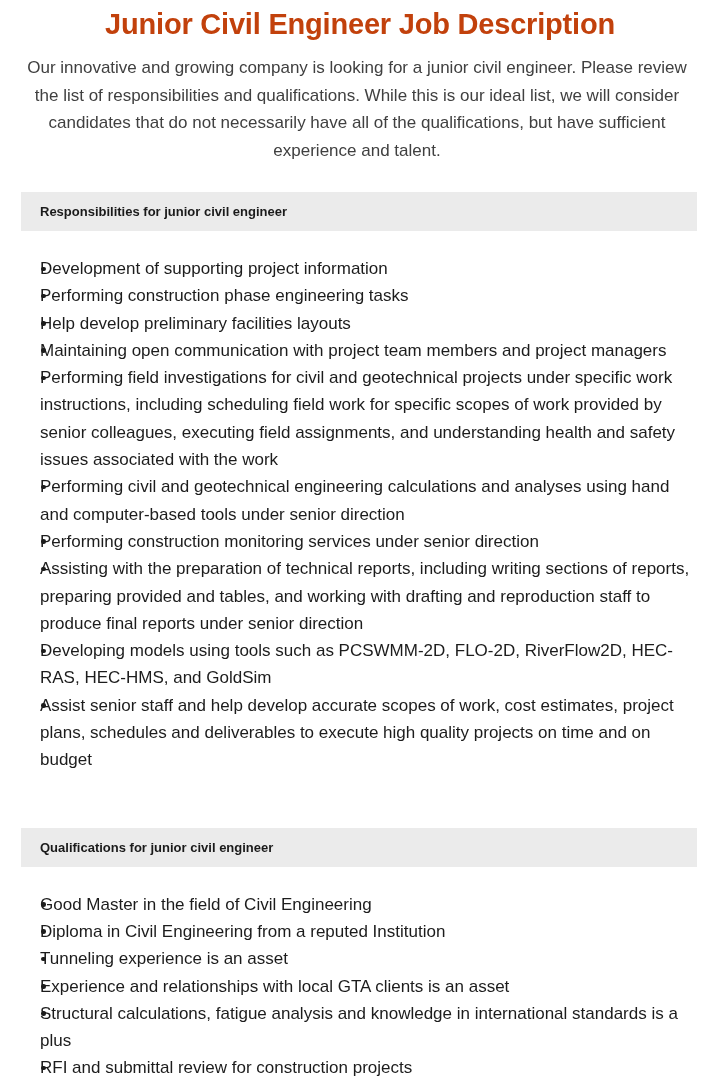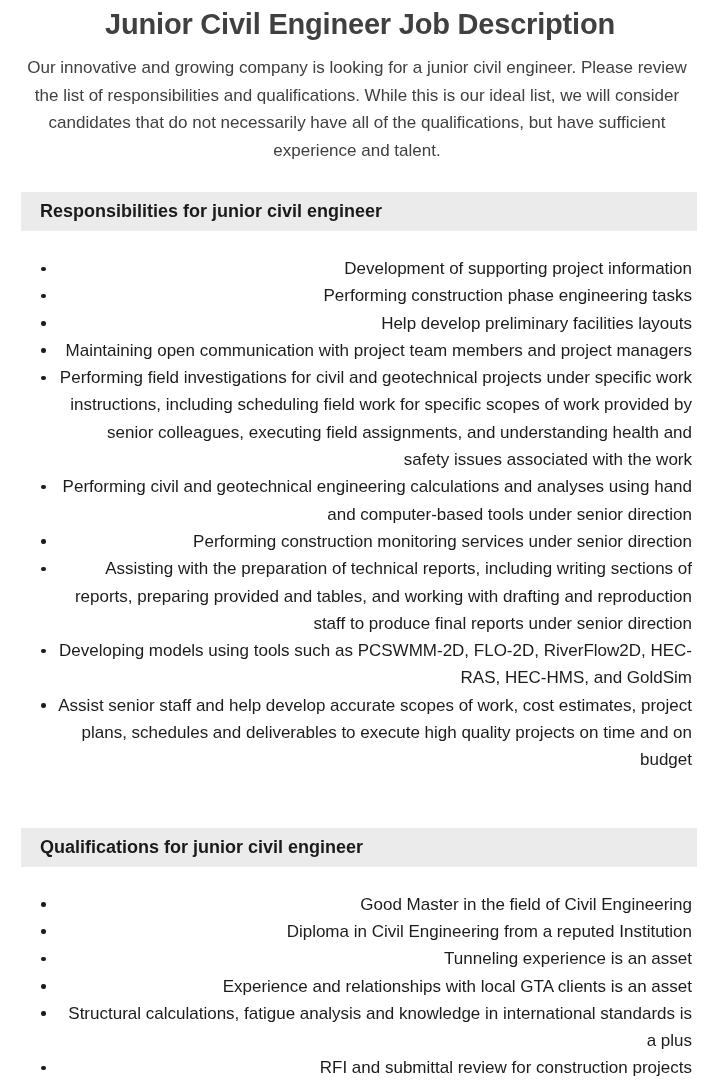--- a/index.html
+++ b/index.html
@@ -24,21 +24,21 @@
   }
 
   .page-title {
     font-size: 29px;
     font-weight: bold;
     text-align: center;
     letter-spacing: -0.2px;
     line-height: 36px;
     margin: 6px 0 0 0;
     padding: 0 20px;
-    color: #404040;
+    color: #c2410c;
     box-sizing: border-box;
   }
 
   .intro {
     font-size: 17px;
     line-height: 27.5px;
     margin: 12px 21px 0 21px;
     width: 672px;
     color: #404040;
     text-align: center;
@@ -47,45 +47,44 @@
   .section {
     margin-top: 28px;
   }
 
   .section-header {
     background: #ebebeb;
     margin: 0 21px 8px 21px;
     width: 676px;
     box-sizing: border-box;
     padding: 9px 0 9px 19px;
-    font-size: 18px;
+    font-size: 13px;
     font-weight: bold;
     line-height: 21px;
     color: #1a1a1a;
   }
 
   .bullet-list {
     list-style: none;
     margin: 0;
     padding: 0;
   }
 
   .bullet-list.first-list {
     margin-top: 24px;
   }
 
   .bullet-item {
     position: relative;
     font-size: 17px;
     line-height: 27.3px;
     color: #1c1c1c;
-    padding-left: 58px;
+    padding-left: 40px;
     padding-right: 28px;
     margin: 0;
-    text-align: right;
   }
 
   .bullet-item::before {
     content: "";
     position: absolute;
     left: 41px;
     top: 11.5px;
     width: 4.5px;
     height: 4.5px;
     border-radius: 50%;

